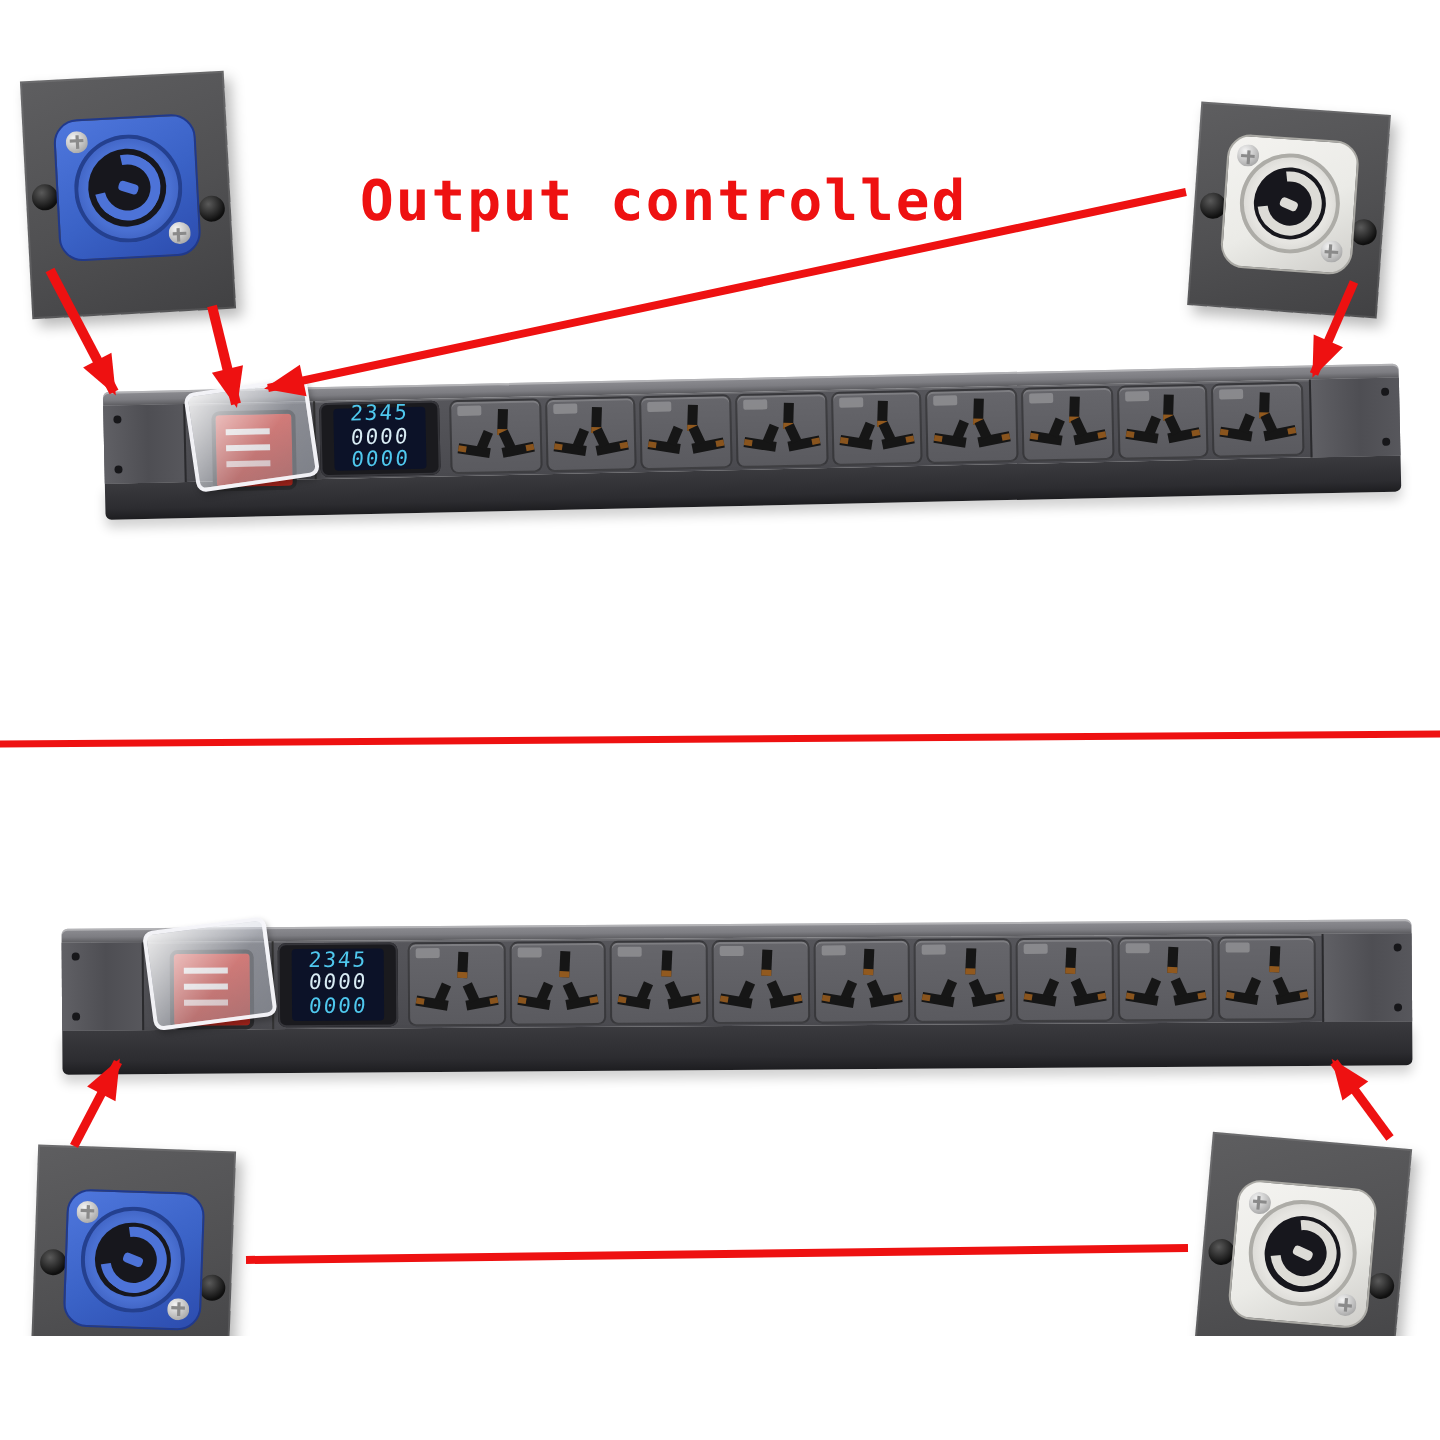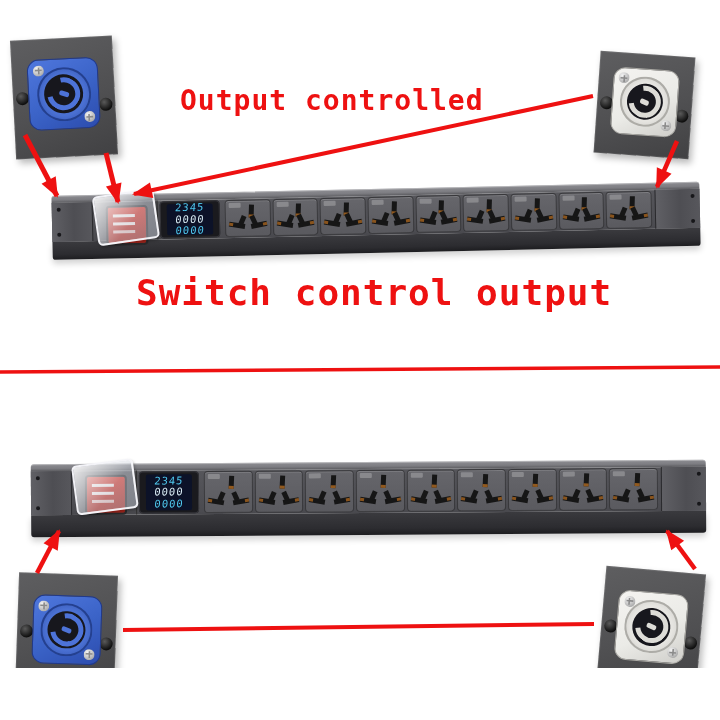--- a/index.html
+++ b/index.html
@@ -114,21 +114,20 @@
     <path d="M106,153 L118,202" stroke-width="5" marker-end="url(#ah)"></path>
     <path d="M593,96 L134,194" stroke-width="4" marker-end="url(#ah)"></path>
     <path d="M677,141 L657,187" stroke-width="4.5" marker-end="url(#ah)"></path>
     <path d="M0,372 L720,367" stroke-width="3.5"></path>
     <path d="M37,573 L59,531" stroke-width="4.5" marker-end="url(#ah)"></path>
     <path d="M695,569 L667,531" stroke-width="4.5" marker-end="url(#ah)"></path>
     <path d="M123,630 L594,624" stroke-width="4"></path>
   </svg>
 
   <div class="ann-text" id="label-top">Output controlled</div>
-  <div class="ann-text" id="caption-top">Switch control output</div>
 
   <div class="strip" id="strip-top">
     <div class="bevel"></div>
     <div class="face">
       <div class="endcap">
           <span class="cap-screw s1"></span>
           <span class="cap-screw s2"></span>
         </div>
       <div class="switch-module">
         <div class="rocker"></div>

